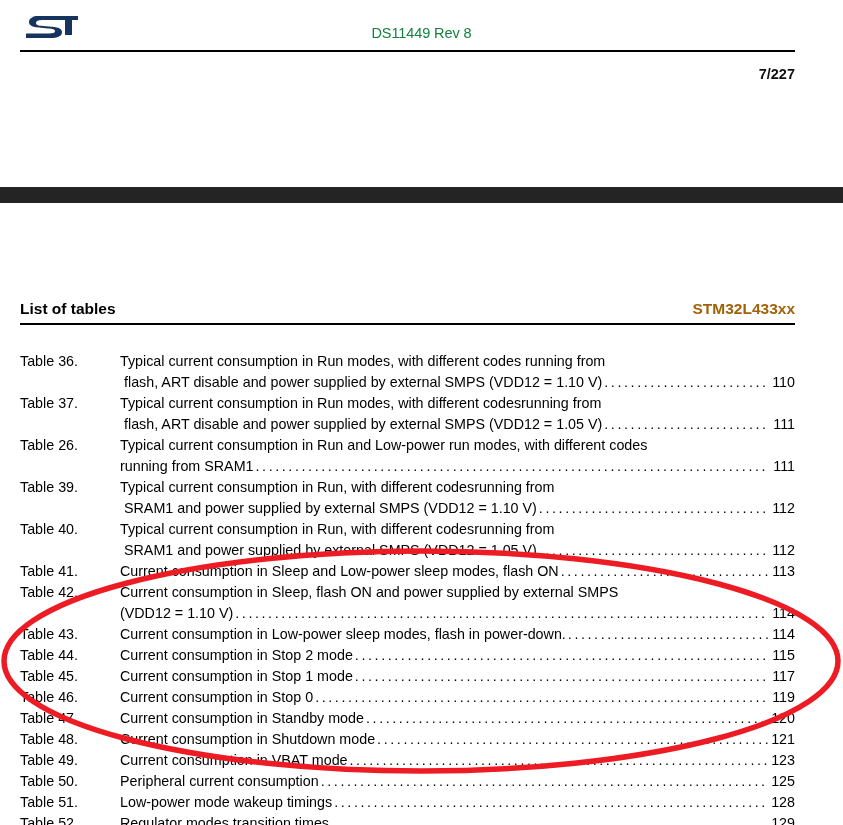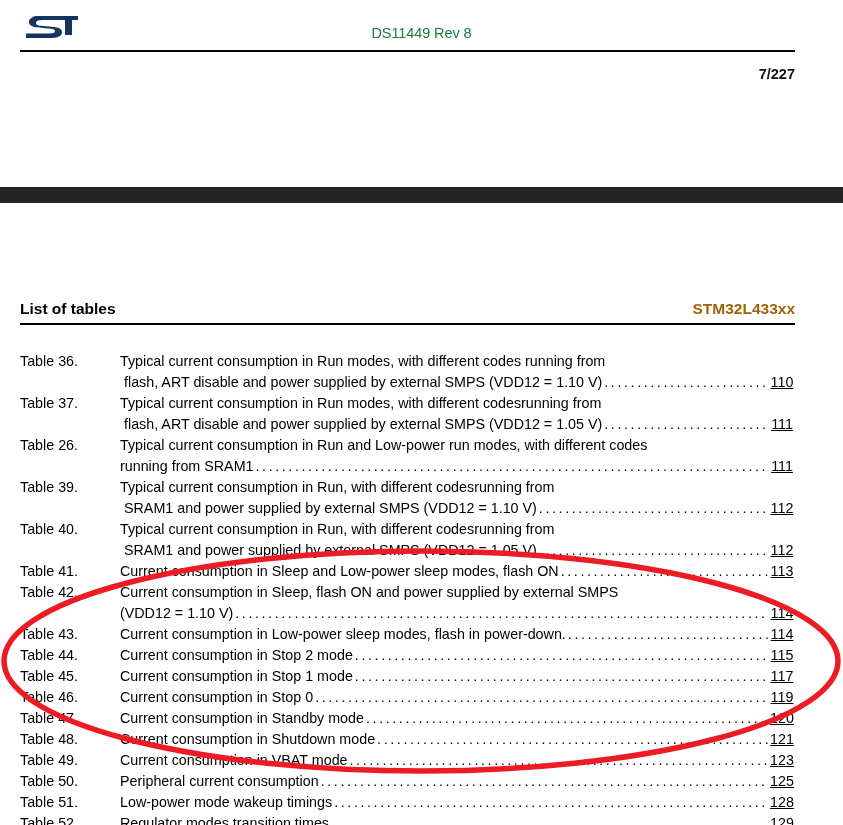--- a/index.html
+++ b/index.html
@@ -147,23 +147,22 @@
     flex: 1 1 auto;
     overflow: hidden;
     white-space: nowrap;
     margin: 0 1px 0 2px;
     letter-spacing: 2.6px;
     font-size: 14.3px;
     color: #000000;
   }
   .toc-page {
     flex: 0 0 auto;
-    text-align: center;
+    text-align: right;
     min-width: 26px;
-    text-decoration: underline;
   }
   .toc-body.nodots { justify-content: flex-start; }
 
   
   .annotation {
     position: absolute;
     left: 0;
     top: 540px;
     width: 843px;
     height: 255px;

